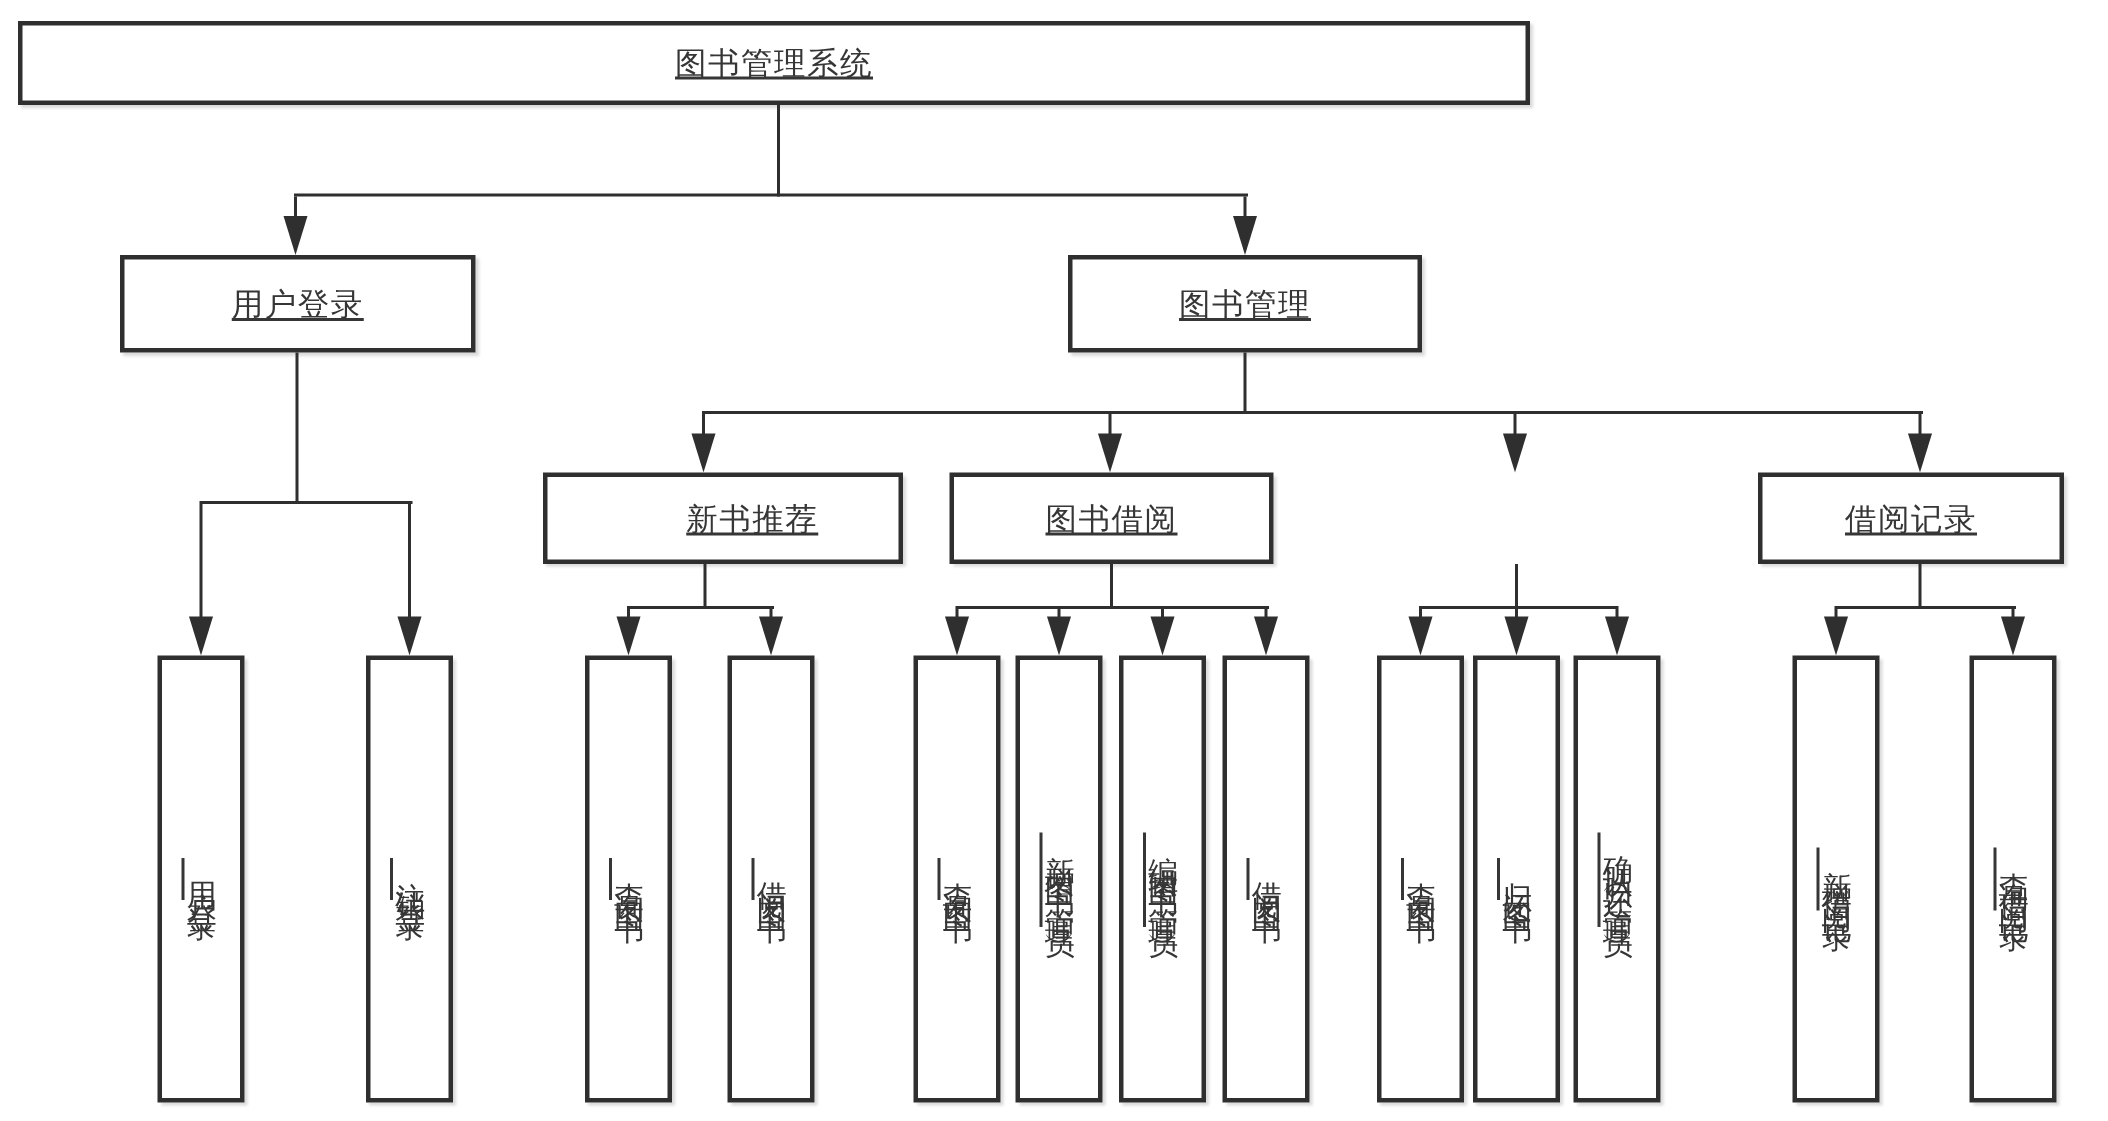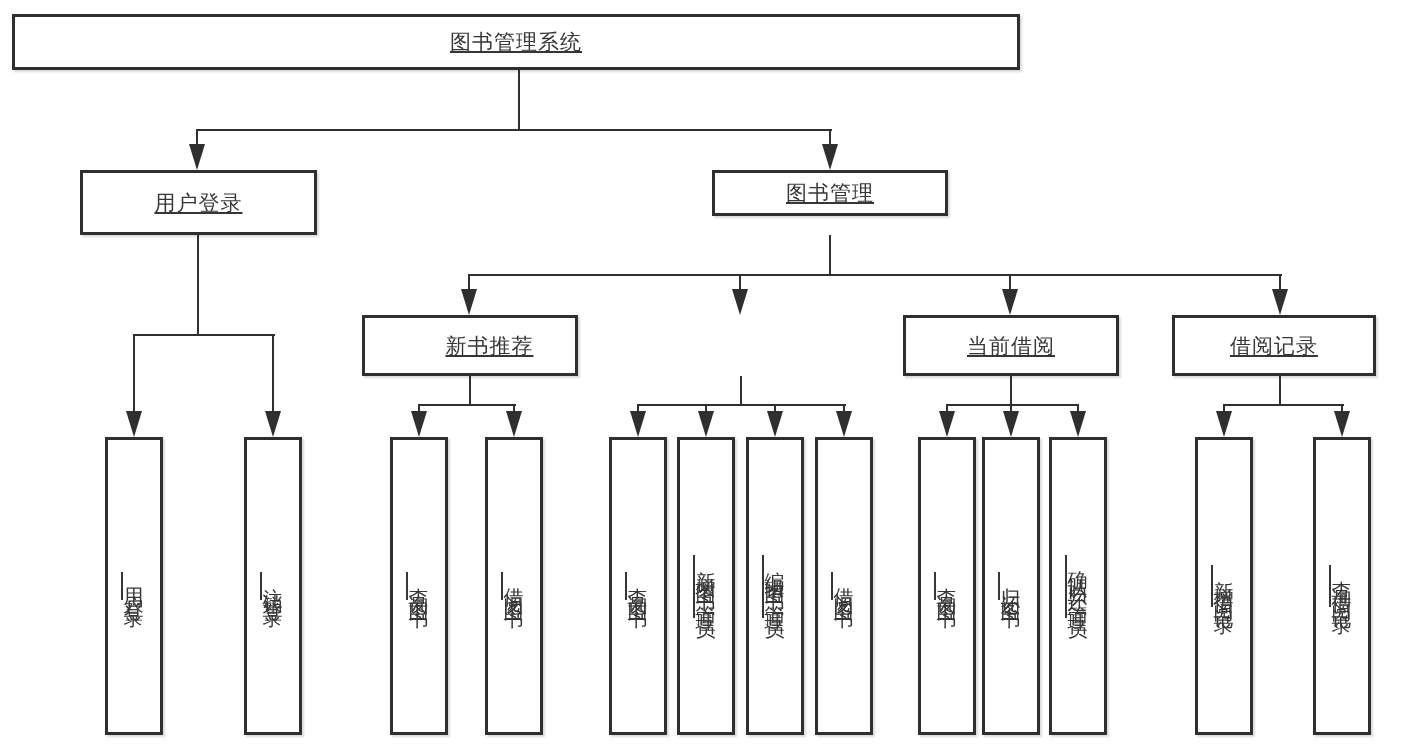--- a/index.html
+++ b/index.html
@@ -78,21 +78,21 @@
   <div class="line" style="left:518px; top:70px; width:2px; height:61px;"></div>
   <div class="line" style="left:196px; top:129px; width:636px; height:2px;"></div>
   <div class="line" style="left:196px; top:131px; width:2px; height:15px;"></div>
   <div class="arrow" style="left:189px; top:144px;"></div>
   <div class="line" style="left:829px; top:131px; width:2px; height:15px;"></div>
   <div class="arrow" style="left:822px; top:144px;"></div>
 
   <div class="box h" style="left:80px; top:170px; width:237px; height:65px;">
     <span>用户登录</span>
   </div>
-  <div class="box h" style="left:712px; top:170px; width:236px; height:46px;">
+  <div class="box h" style="left:712px; top:170px; width:236px; height:65px;">
     <span>图书管理</span>
   </div>
 
   <div class="line" style="left:197px; top:235px; width:2px; height:101px;"></div>
   <div class="line" style="left:133px; top:334px; width:142px; height:2px;"></div>
   <div class="line" style="left:133px; top:336px; width:2px; height:76px;"></div>
   <div class="arrow" style="left:126px; top:411px;"></div>
   <div class="line" style="left:272px; top:336px; width:2px; height:76px;"></div>
   <div class="arrow" style="left:265px; top:411px;"></div>
 
@@ -100,25 +100,25 @@
   <div class="line" style="left:468px; top:274px; width:814px; height:2px;"></div>
   <div class="line" style="left:468px; top:276px; width:2px; height:15px;"></div>
   <div class="arrow" style="left:461px; top:289px;"></div>
   <div class="line" style="left:739px; top:276px; width:2px; height:15px;"></div>
   <div class="arrow" style="left:732px; top:289px;"></div>
   <div class="line" style="left:1009px; top:276px; width:2px; height:15px;"></div>
   <div class="arrow" style="left:1002px; top:289px;"></div>
   <div class="line" style="left:1279px; top:276px; width:2px; height:15px;"></div>
   <div class="arrow" style="left:1272px; top:289px;"></div>
 
-  <div class="box h" style="left:362px; top:315px; width:216px; height:61px;padding-left:39px;">
+  <div class="box h" style="left:362px; top:315px; width:240px; height:61px;padding-left:39px;">
     <span>新书推荐</span>
   </div>
-  <div class="box h" style="left:903px; top:315px; width:216px; height:61px;">
-    <span>当前借阅</span>
+  <div class="box h" style="left:633px; top:315px; width:216px; height:61px;">
+    <span>图书借阅</span>
   </div>
   <div class="box h" style="left:1172px; top:315px; width:204px; height:61px;">
     <span>借阅记录</span>
   </div>
 
   <div class="line" style="left:469px; top:376px; width:2px; height:30px;"></div>
   <div class="line" style="left:418px; top:404px; width:98px; height:2px;"></div>
   <div class="line" style="left:418px; top:406px; width:2px; height:6px;"></div>
   <div class="arrow" style="left:411px; top:411px;"></div>
   <div class="line" style="left:513px; top:406px; width:2px; height:6px;"></div>

